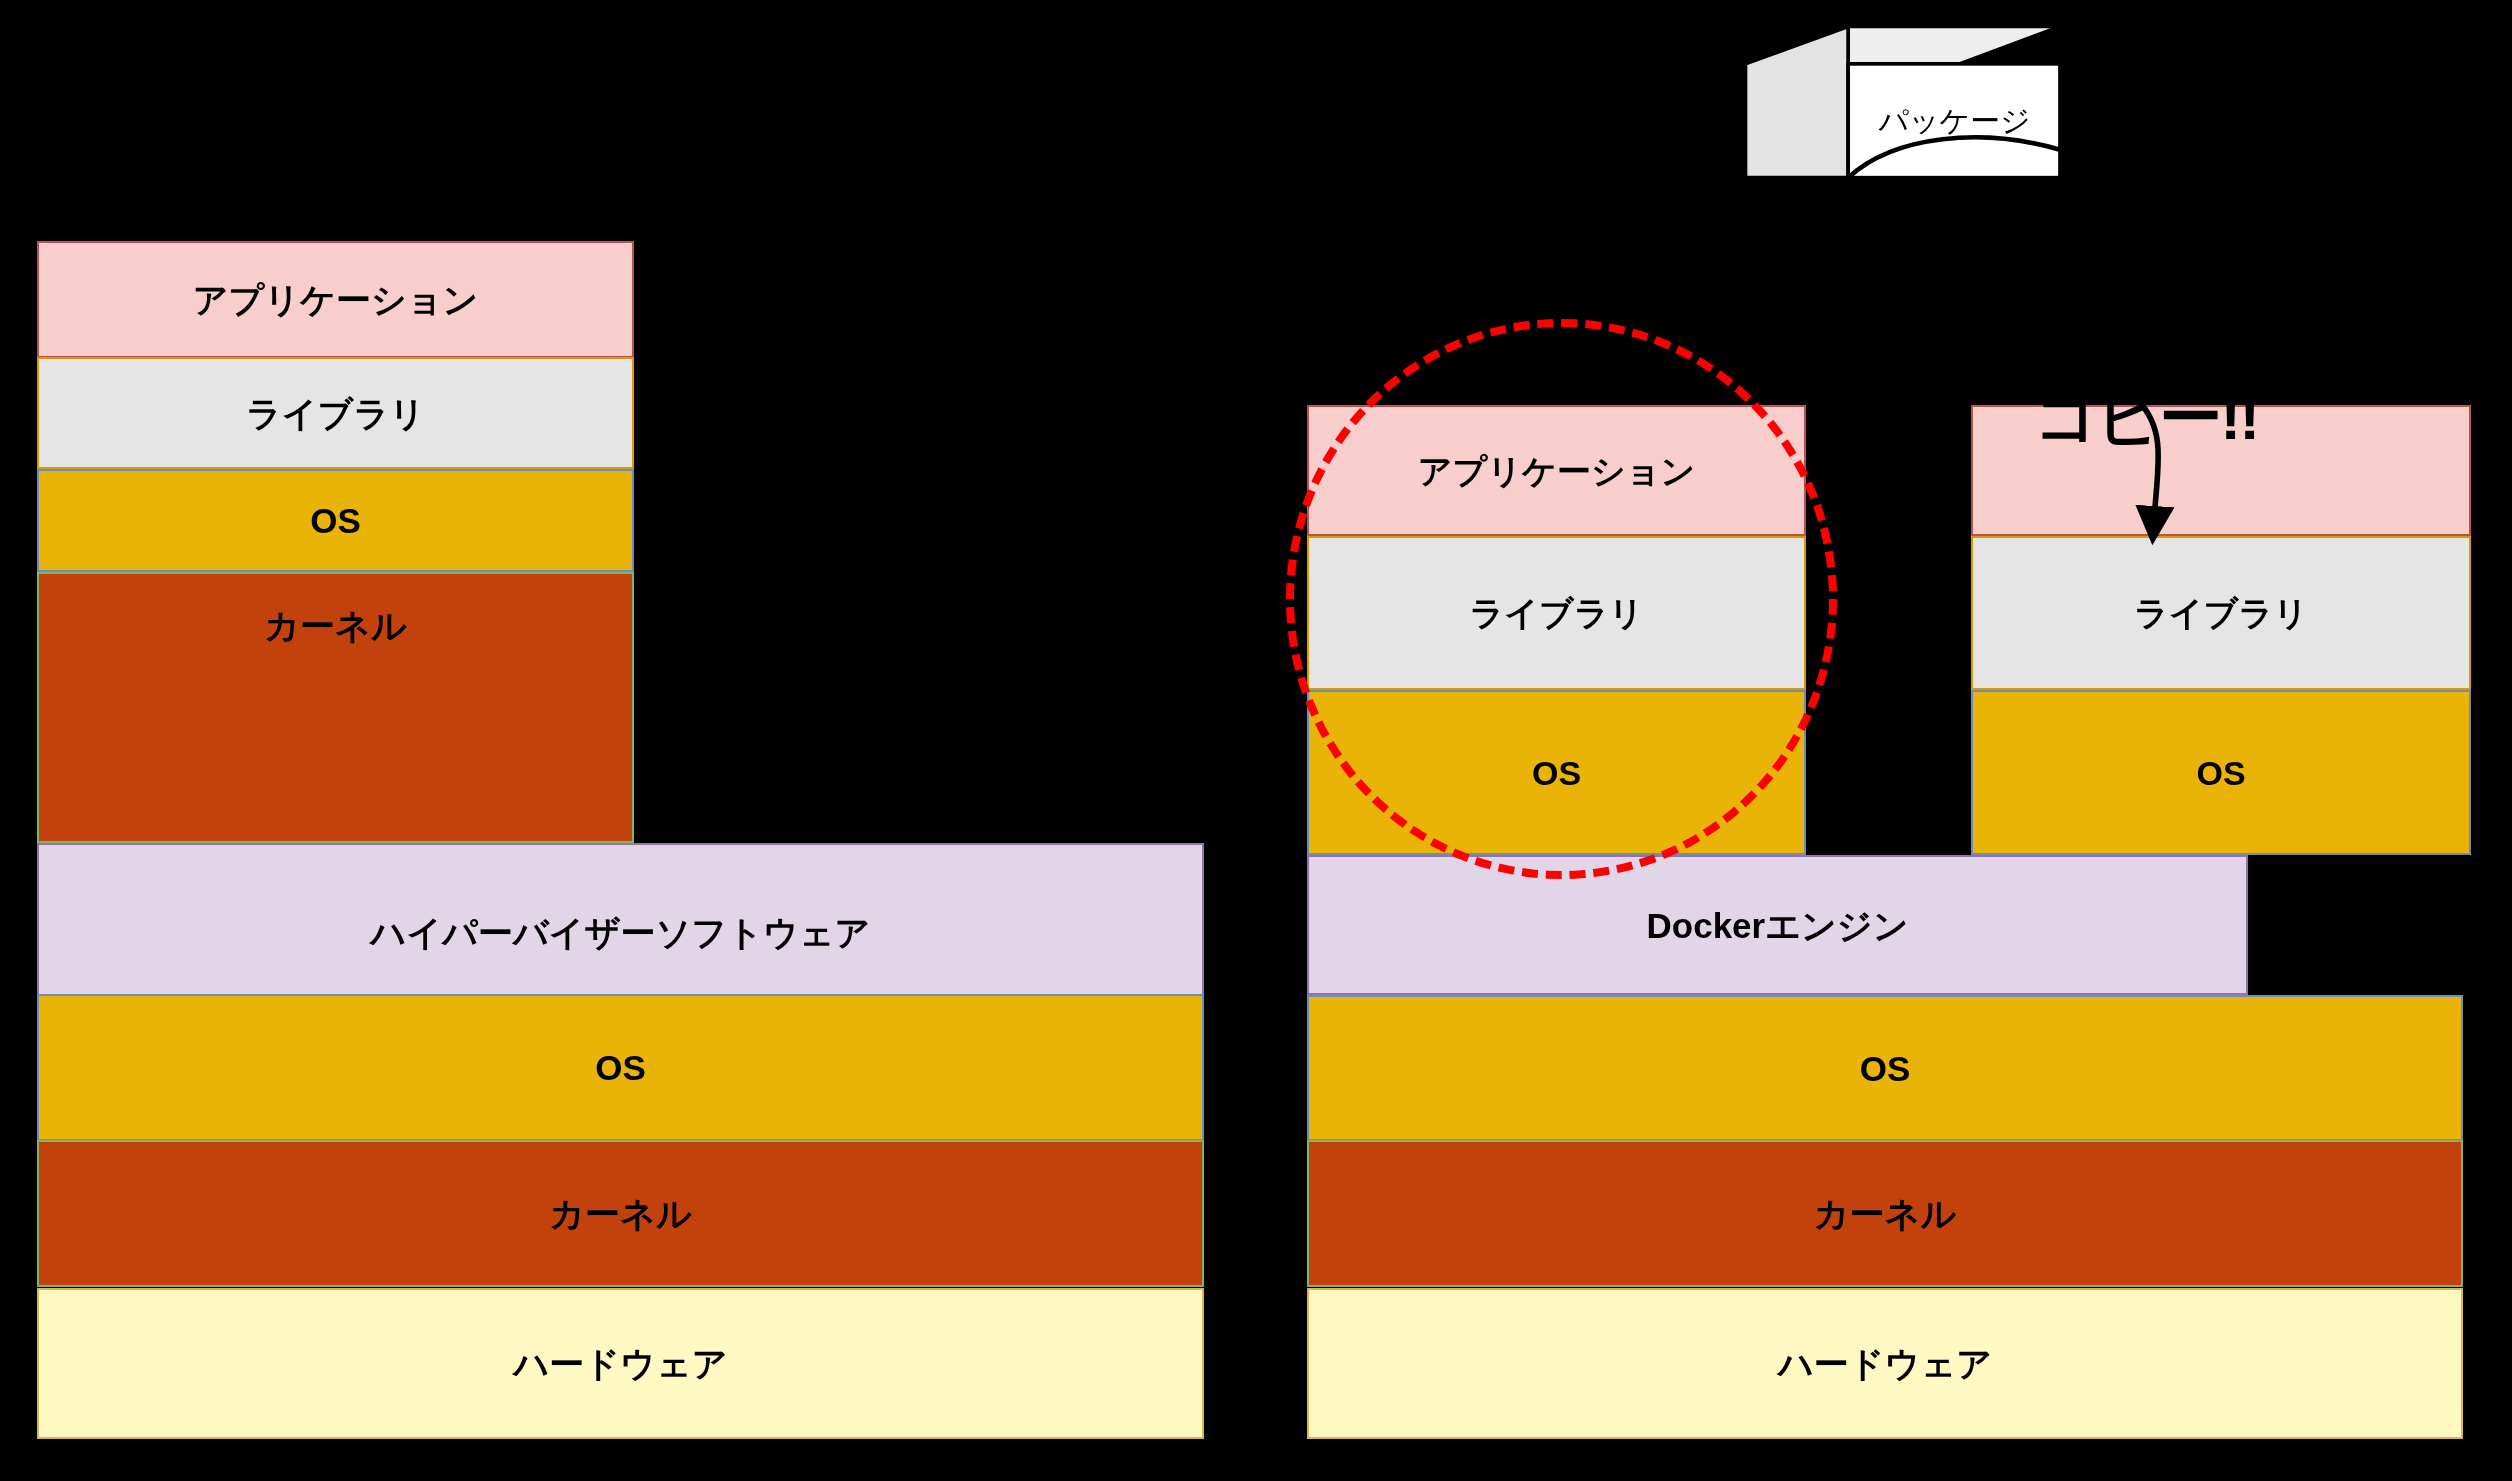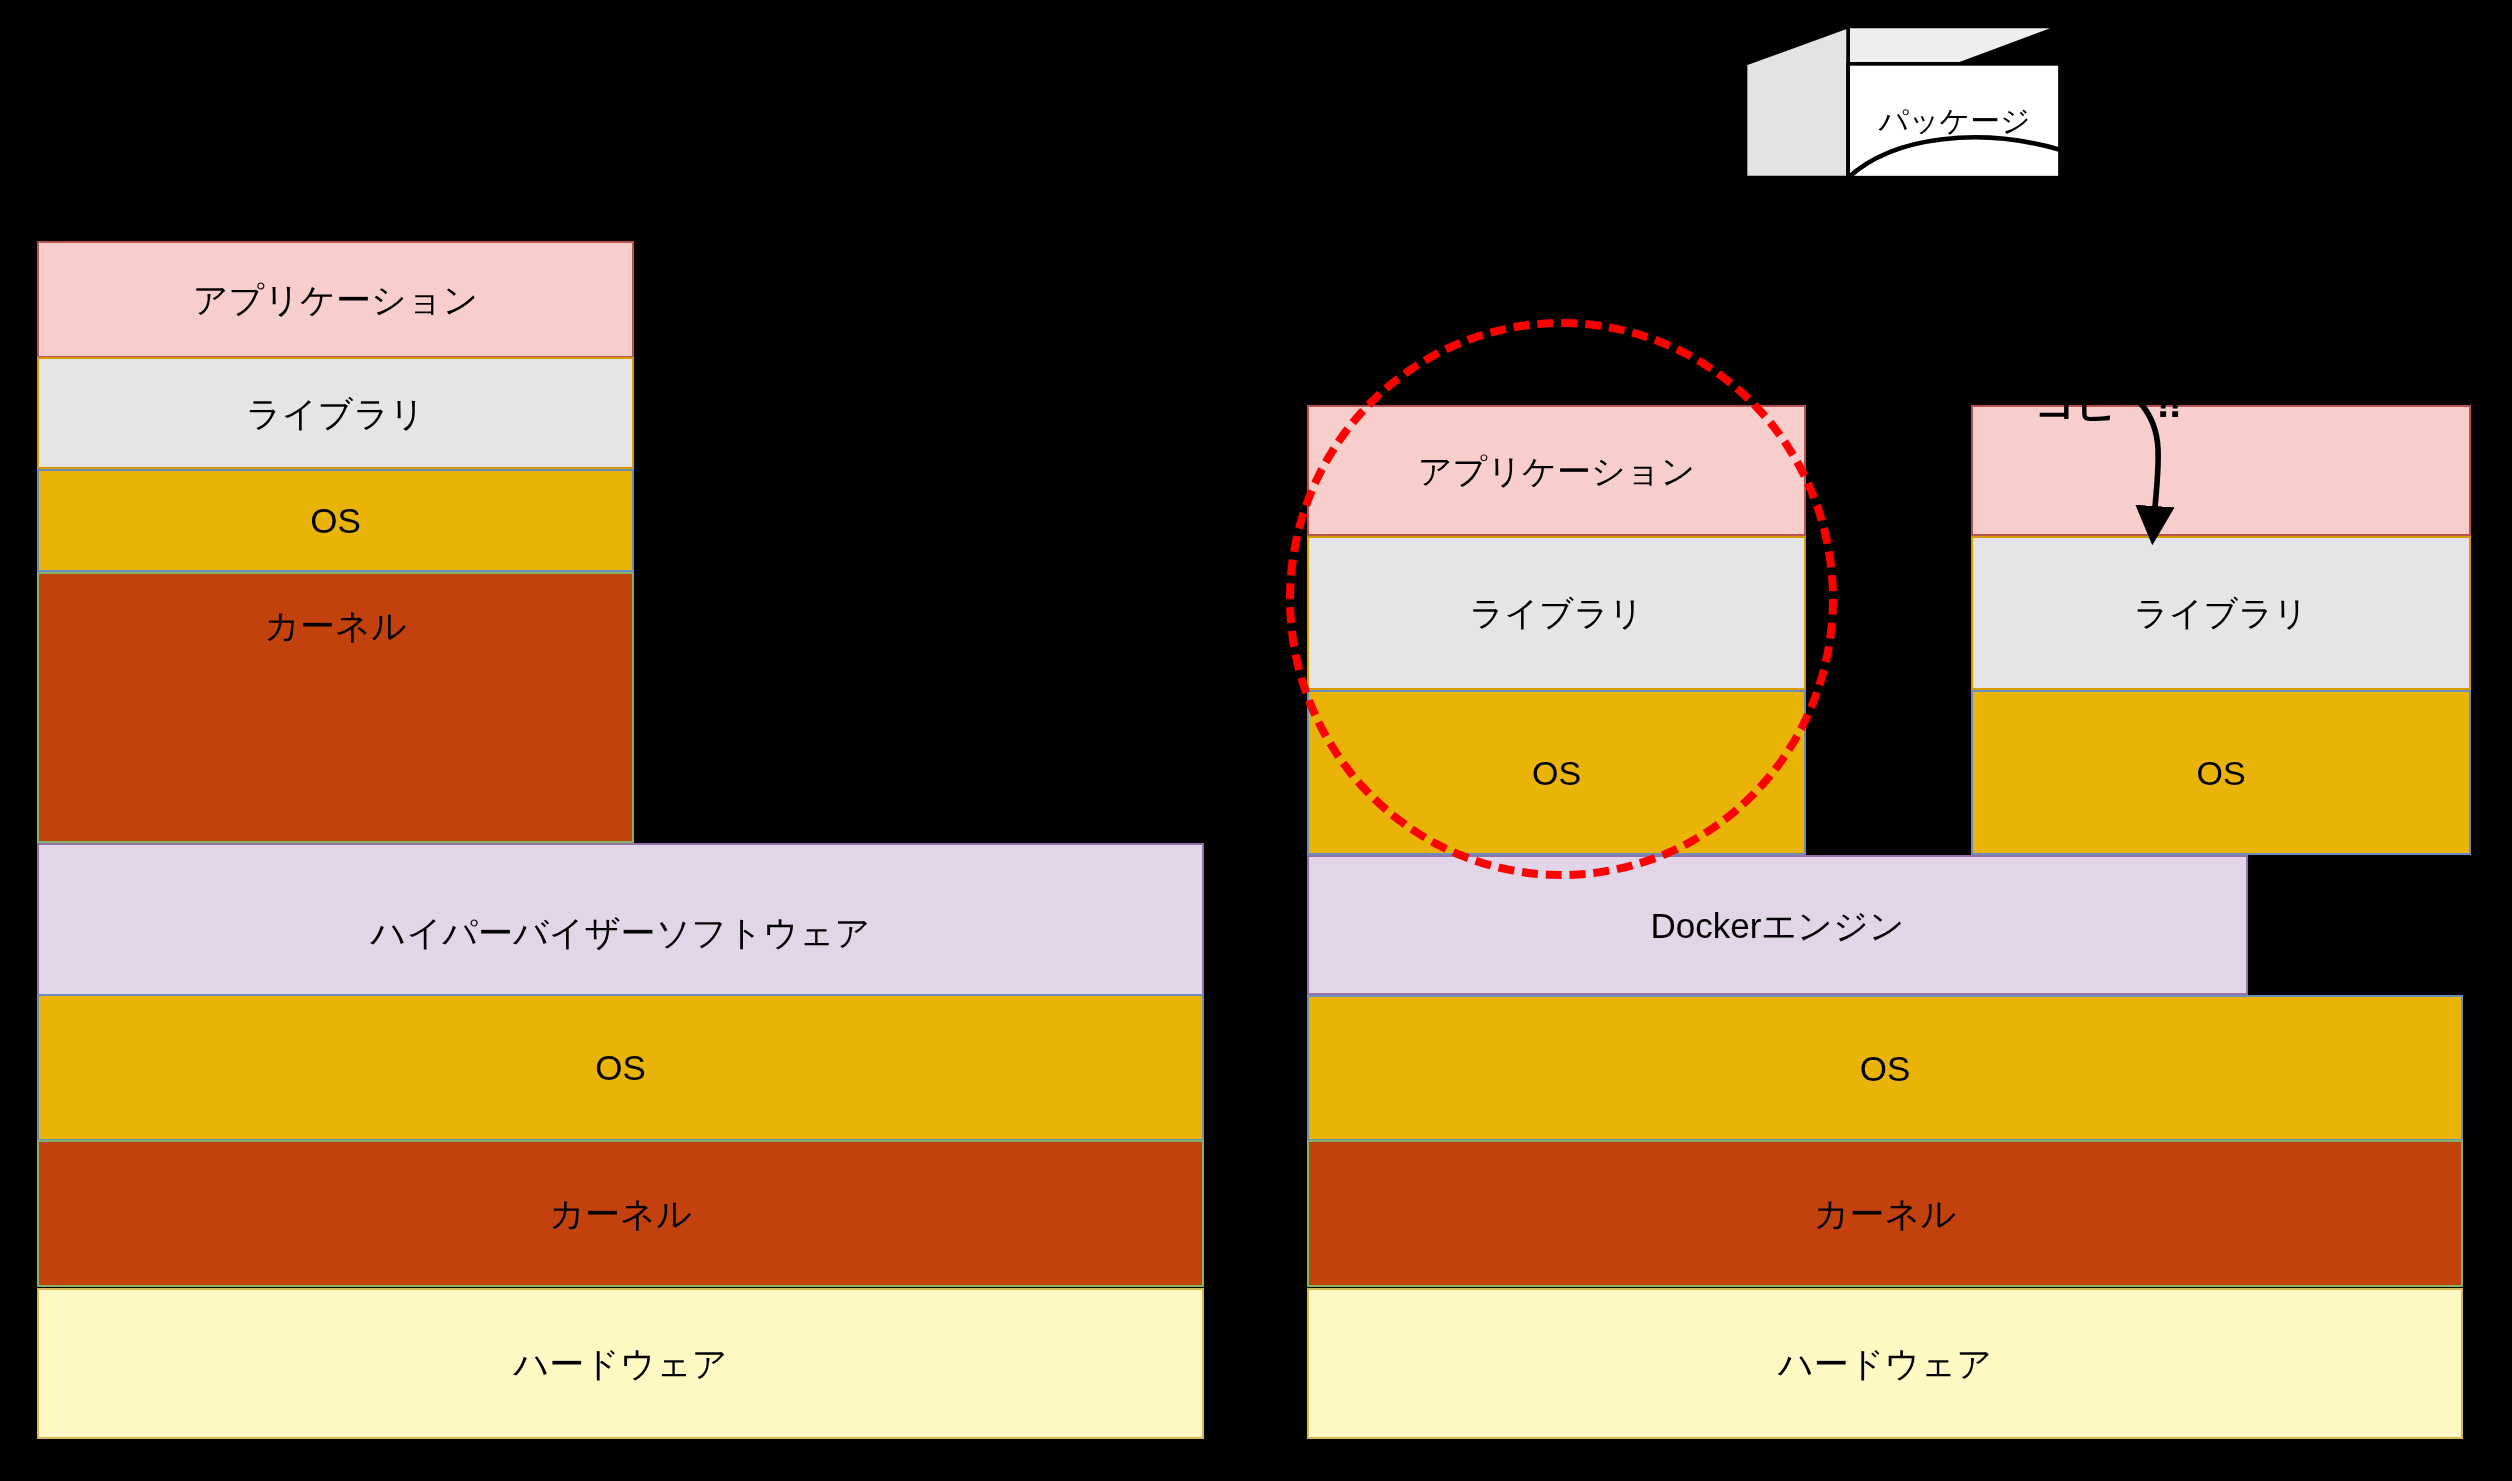--- a/index.html
+++ b/index.html
@@ -20,20 +20,21 @@
     box-sizing: border-box;
     display: flex;
     align-items: center;
     justify-content: center;
     border-style: solid;
     border-width: 2.8px;
     font-size: 35px;
     color: #000000;
     line-height: 1;
     white-space: nowrap;
+    font-weight: bold;
   }
   .lbl { pointer-events: none; }
 
   
   .c-app    { background: #f8cecc; border-color: #b85450; }
   .c-lib    { background: #e5e5e5; border-color: #d79b00; }
   .c-os     { background: #eab308; border-color: #6c8ebf; }
   .c-kernel { background: #c2410c; border-color: #82b366; }
   .c-hyper  { background: #e1d5e7; border-color: #9673a6; }
   .c-hw     { background: #fef9c3; border-color: #d6b656; }
@@ -47,21 +48,21 @@
     background: transparent;
   }
 
   
   #package-cube { position: absolute; }
 
   
   #copy-label {
     position: absolute;
     font-weight: bold;
-    font-size: 42px;
+    font-size: 63px;
     color: #000000;
     white-space: nowrap;
     letter-spacing: -1.9px;
   }
   #copy-arrow { position: absolute; }
 </style>
 </head>
 <body>
 
 <div id="canvas">

